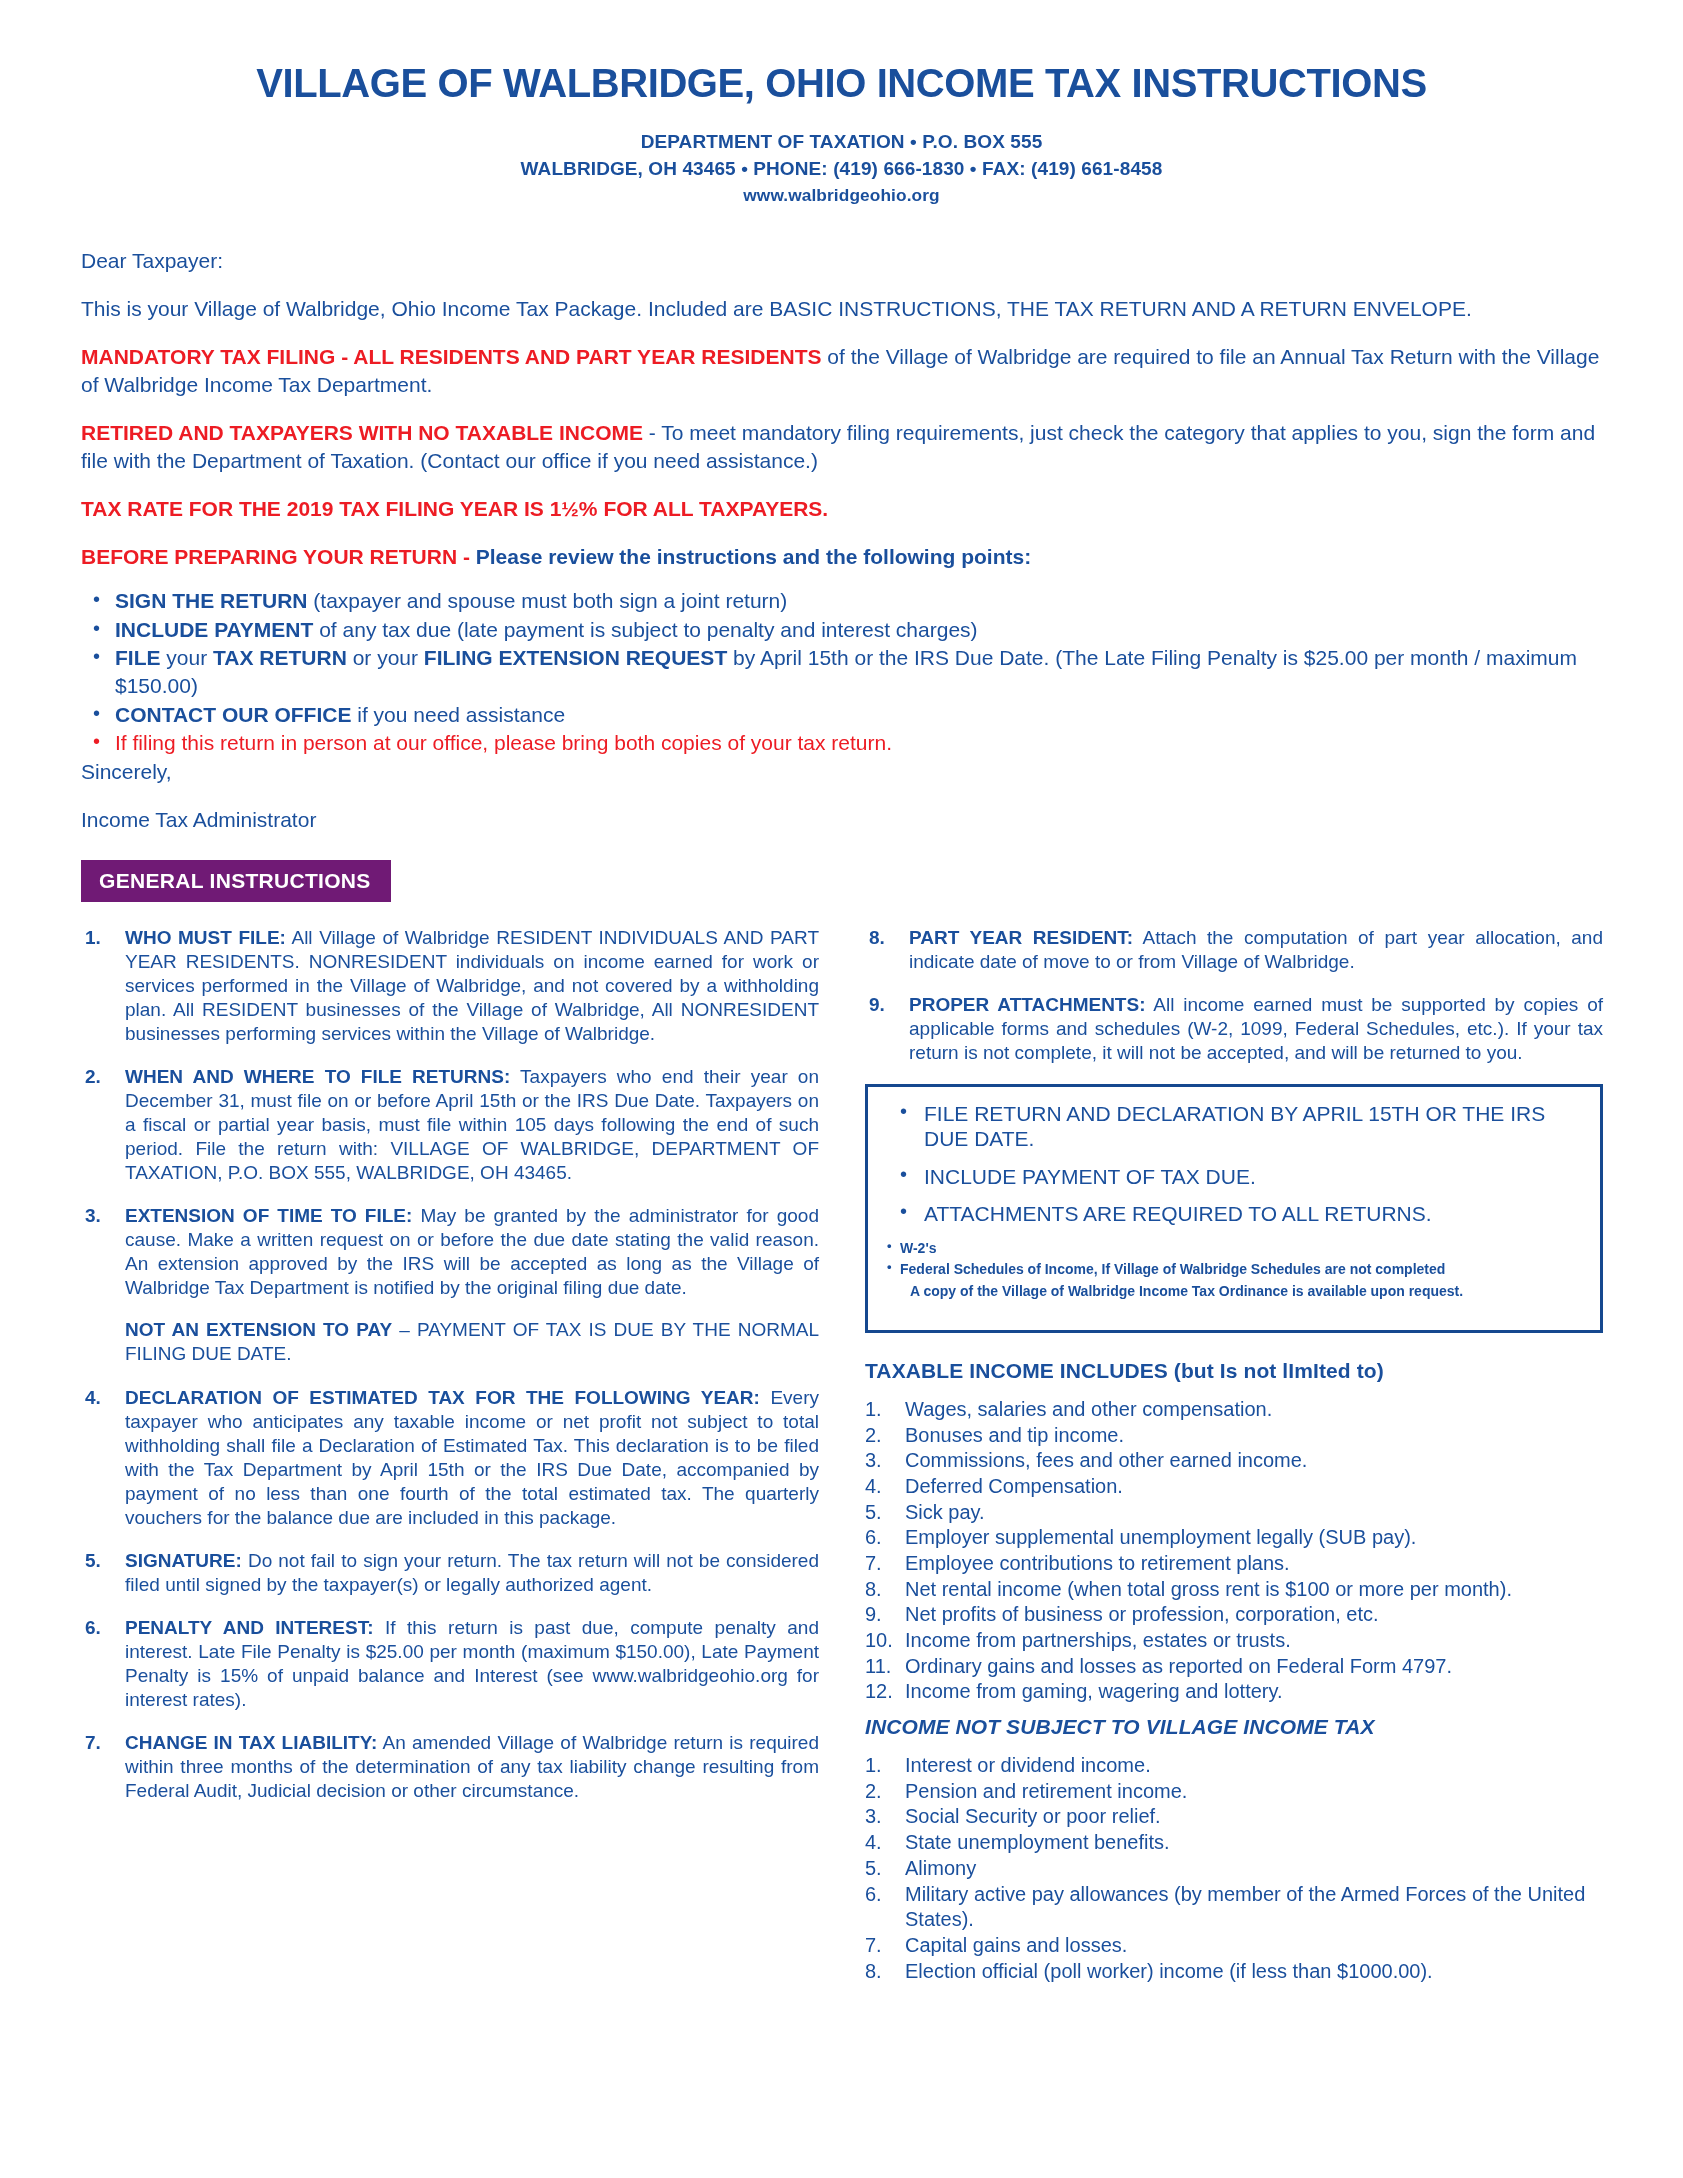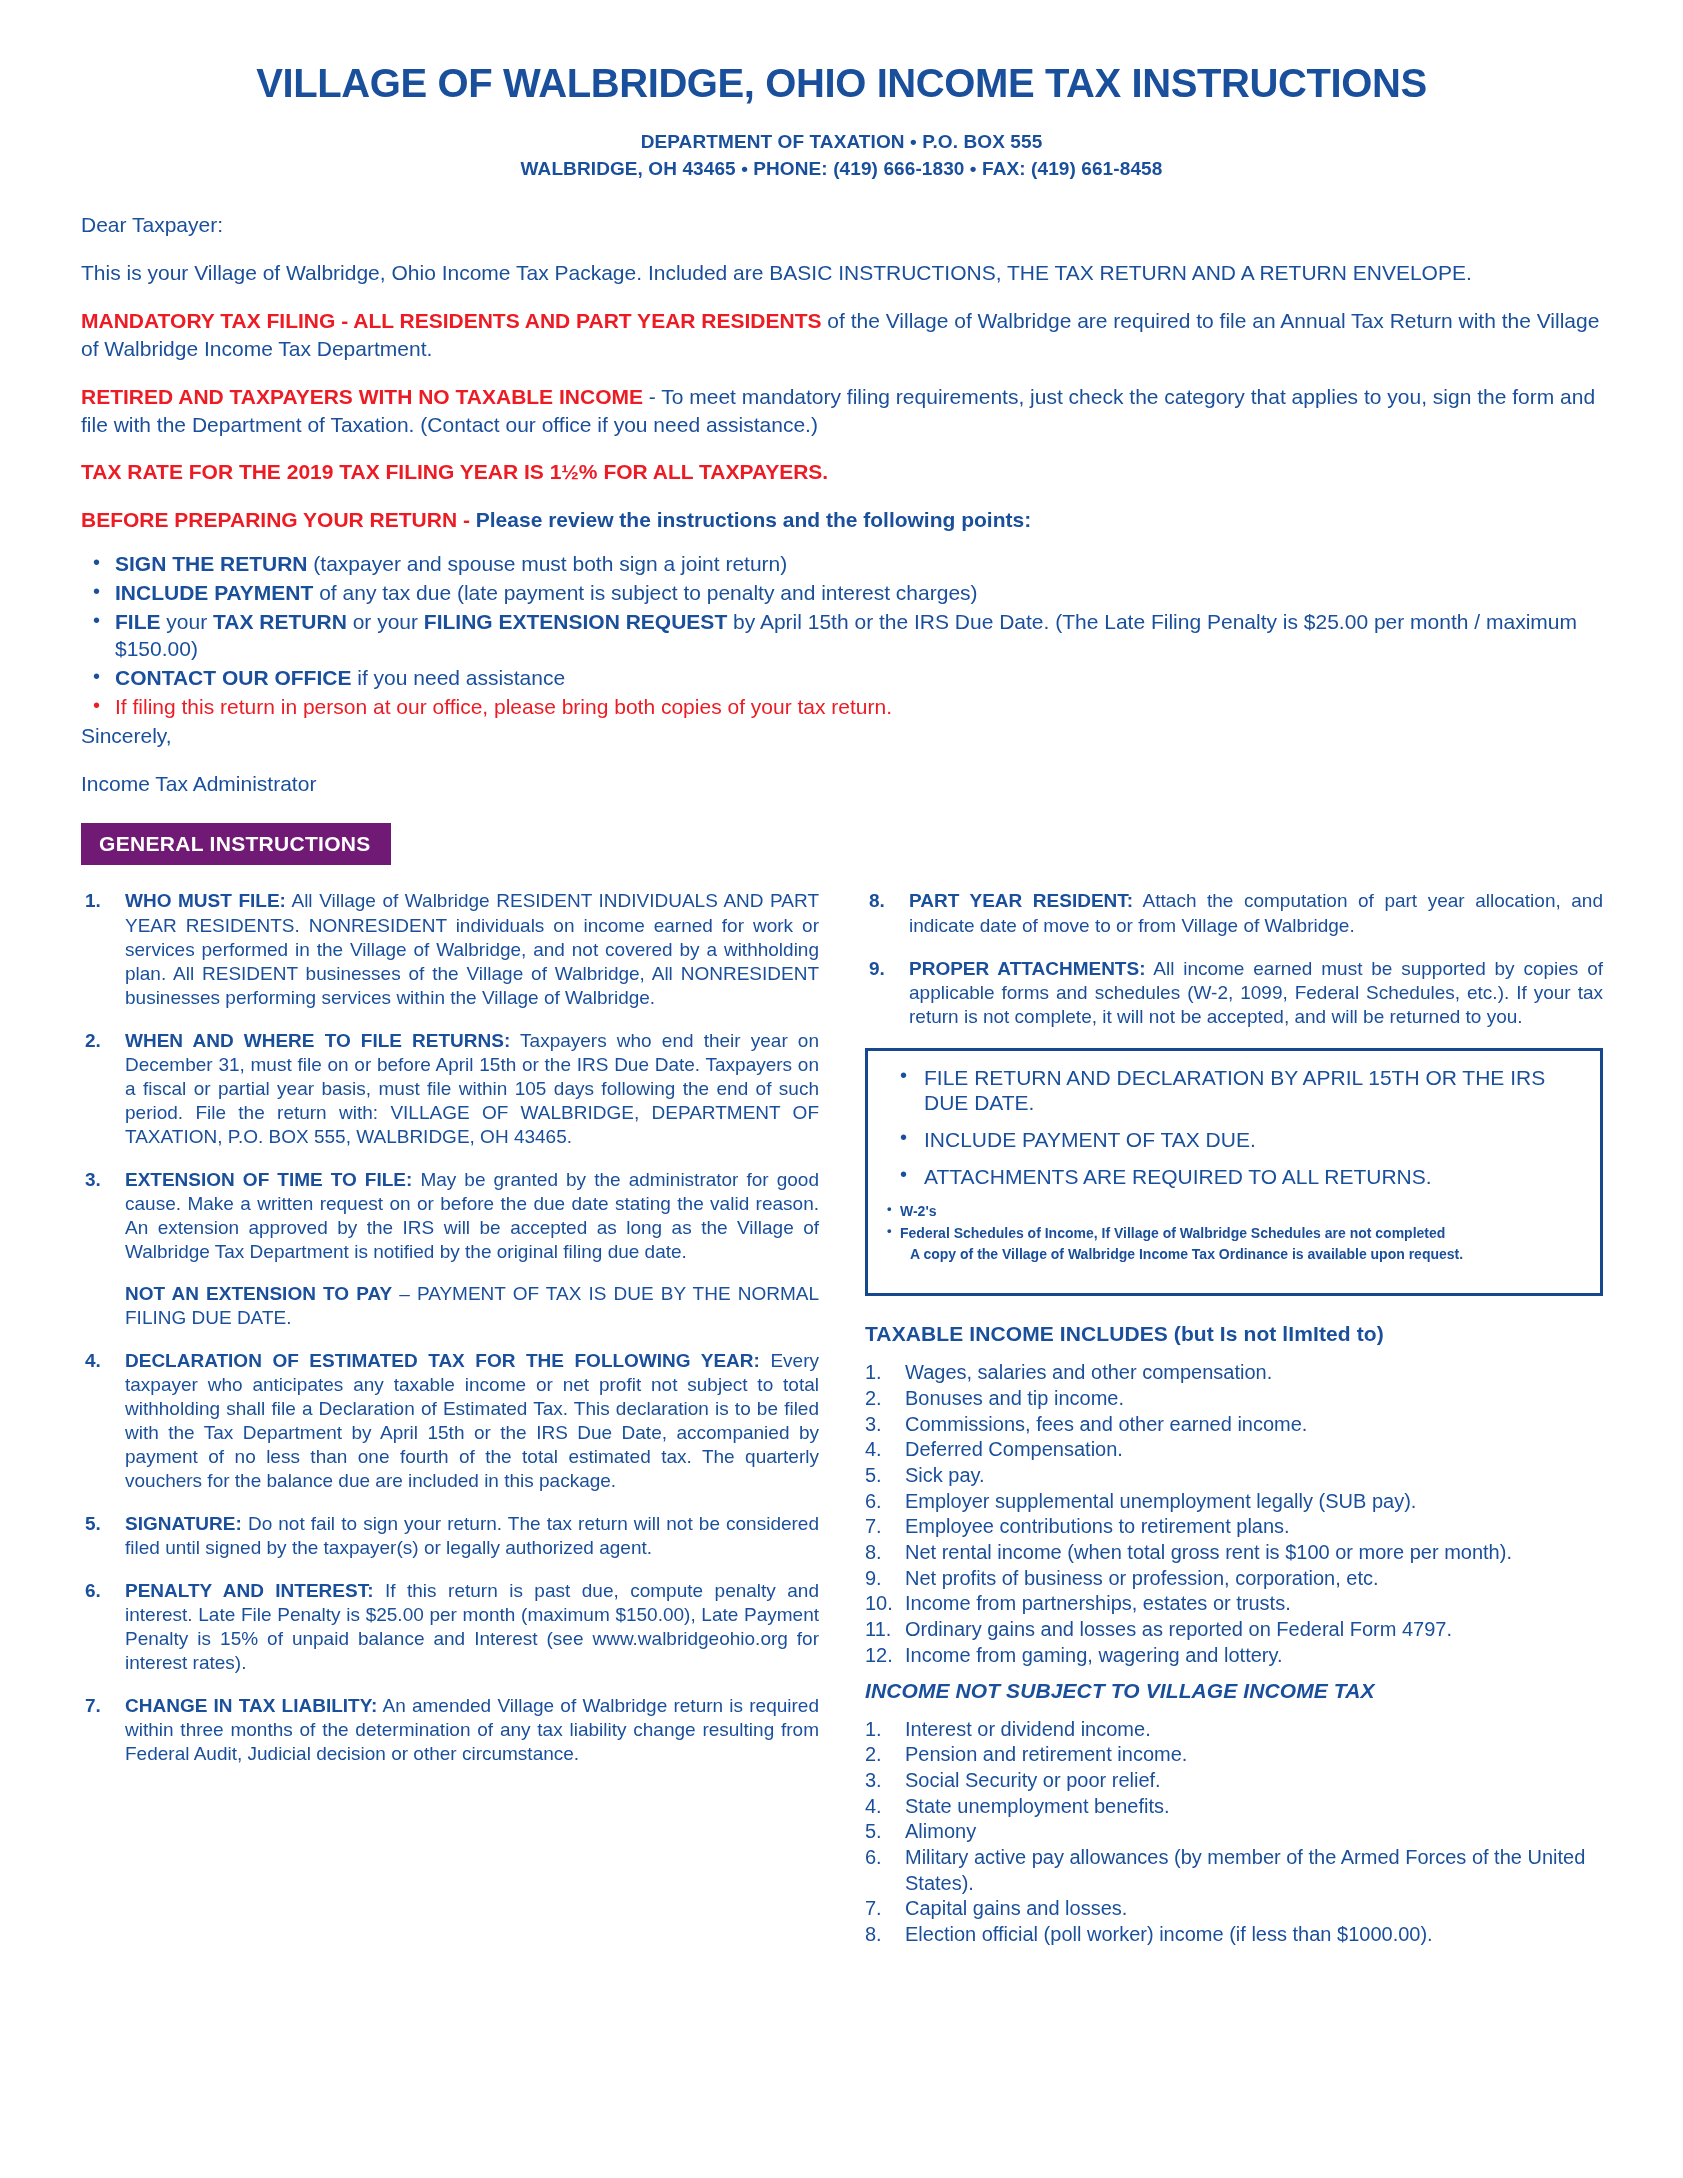--- a/index.html
+++ b/index.html
@@ -43,21 +43,21 @@
     line-height: 1.42;
     margin-top: 24px;
     letter-spacing: 0.1px;
   }
   .dept-block .web {
     font-size: 17.3px;
   }
 
   
   .letter {
-    margin-top: 28px;
+    margin-top: 40px;
     font-size: 21px;
     line-height: 1.33;
     color: #1a4f9c;
   }
   .letter p {
     margin: 0 0 20px 0;
   }
   .letter p.tight {
     margin-bottom: 16px;
   }
@@ -217,20 +217,21 @@
 <body>
 
 <div class="page">
 
   
   <h1 class="doc-title">VILLAGE OF WALBRIDGE, OHIO INCOME TAX INSTRUCTIONS</h1>
 
   <div class="dept-block">
     <div>DEPARTMENT OF TAXATION  •  P.O. BOX 555</div>
     <div>WALBRIDGE, OH 43465 • PHONE: (419) 666-1830 • FAX: (419) 661-8458</div>
+    <div class="web">www.walbridgeohio.org</div>
   </div>
 
   
   <div class="letter">
     <p>Dear Taxpayer:</p>
     <p>This is your Village of Walbridge, Ohio Income Tax Package. Included are BASIC INSTRUCTIONS, THE TAX RETURN AND A RETURN ENVELOPE.</p>
 
     <p><span class="red-b">MANDATORY TAX FILING - ALL RESIDENTS AND PART YEAR RESIDENTS</span><span> of the Village of Walbridge are required to file an Annual Tax Return with the Village of Walbridge Income Tax Department.</span></p>
 
     <p><span class="red-b">RETIRED AND TAXPAYERS WITH NO TAXABLE INCOME</span><span> - To meet mandatory filing requirements, just check the category that applies to you, sign the form and file with the Department of Taxation. (Contact our office if you need assistance.)</span></p>

